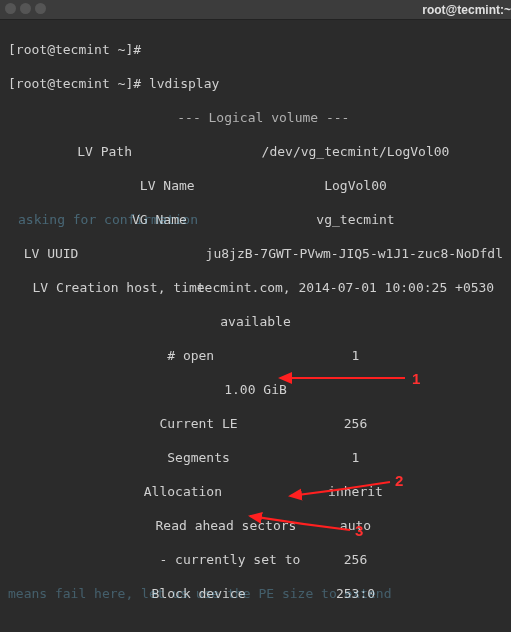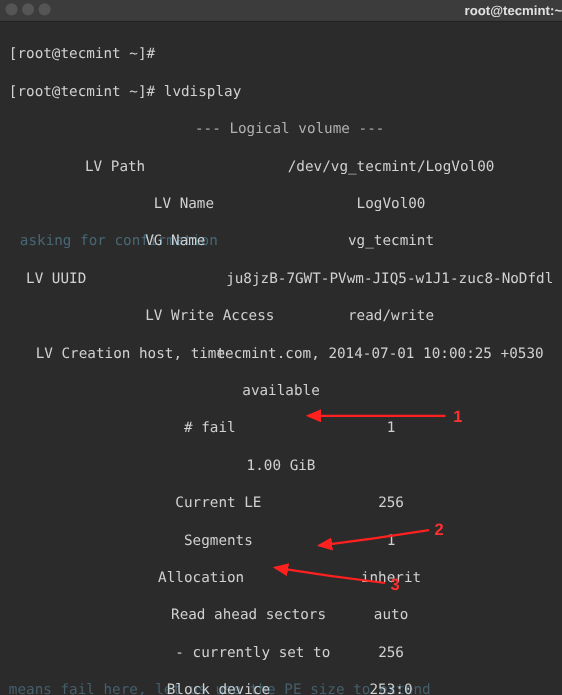--- a/index.html
+++ b/index.html
@@ -31,24 +31,23 @@
 </div>
 
 <div class="term">
 <div>[root@tecmint ~]# </div>
 <div><span>[root@tecmint ~]# </span><span>lvdisplay</span></div>
 <div class="sec">  --- Logical volume ---</div>
 <div class="row"><span class="lbl">  LV Path</span><span class="val">/dev/vg_tecmint/LogVol00</span></div>
 <div class="row"><span class="lbl">  LV Name</span><span class="val">LogVol00</span></div>
 <div class="row"><span class="lbl"><span>  VG Name</span><span class="ghost" style="position:absolute;left:18px;opacity:.35">asking for confirmation</span></span><span class="val">vg_tecmint</span></div>
 <div class="row"><span class="lbl">  LV UUID</span><span class="val">ju8jzB-7GWT-PVwm-JIQ5-w1J1-zuc8-NoDfdl</span></div>
-<div class="row"><span class="lbl">  LV Write Access</span><span class="val">read/write</span></div>
 <div class="row"><span class="lbl" style="width:180px">  LV Creation host, time</span><span class="val">tecmint.com, 2014-07-01 10:00:25 +0530</span></div>
 <div class="row"><span class="val">available</span></div>
-<div class="row"><span class="lbl">  # fail</span><span class="val">1</span></div>
+<div class="row"><span class="lbl">  # open</span><span class="val">1</span></div>
 <div class="row"><span class="val">1.00 GiB</span></div>
 <div class="row"><span class="lbl">  Current LE</span><span class="val">256</span></div>
 <div class="row"><span class="lbl">  Segments</span><span class="val">1</span></div>
 <div class="row"><span class="lbl">  Allocation</span><span class="val">inherit</span></div>
 <div class="row"><span class="lbl">  Read ahead sectors</span><span class="val">auto</span></div>
 <div class="row"><span class="lbl">  - currently set to</span><span class="val">256</span></div>
 <div class="row"><span class="lbl"><span>  Block device</span></span><span class="val">253:0</span><span class="ghost" style="position:absolute;left:8px;opacity:.30">means fail here, let us use the PE size to extend</span></div>
 
 
 

